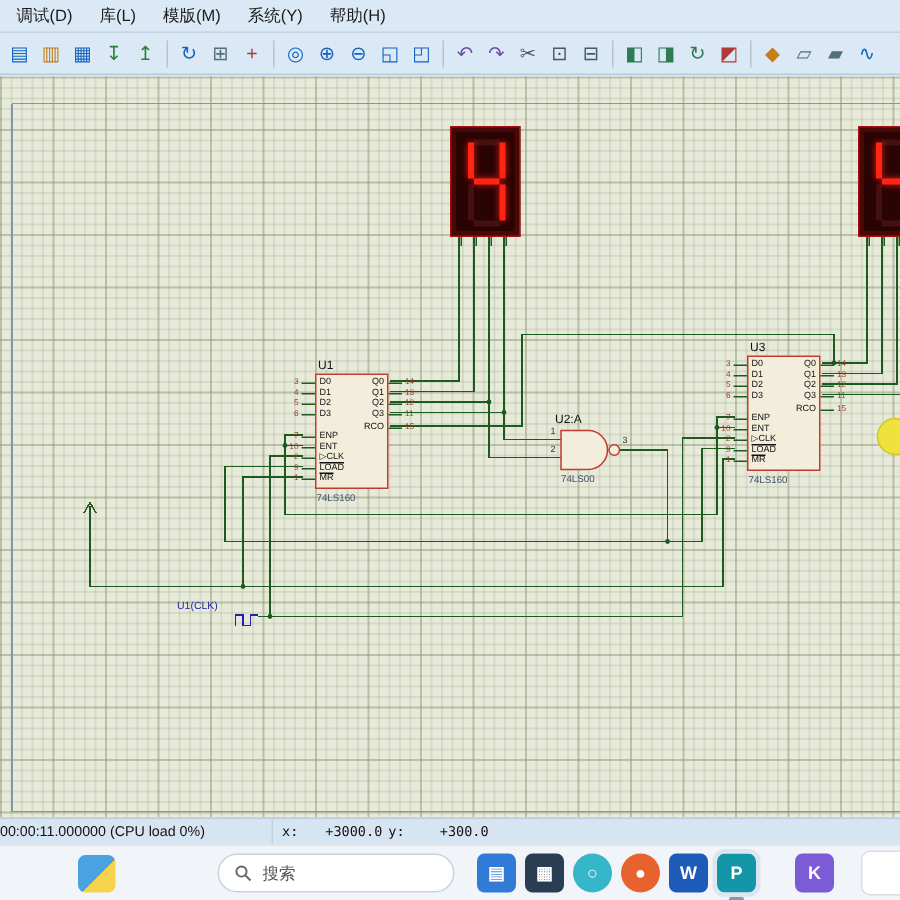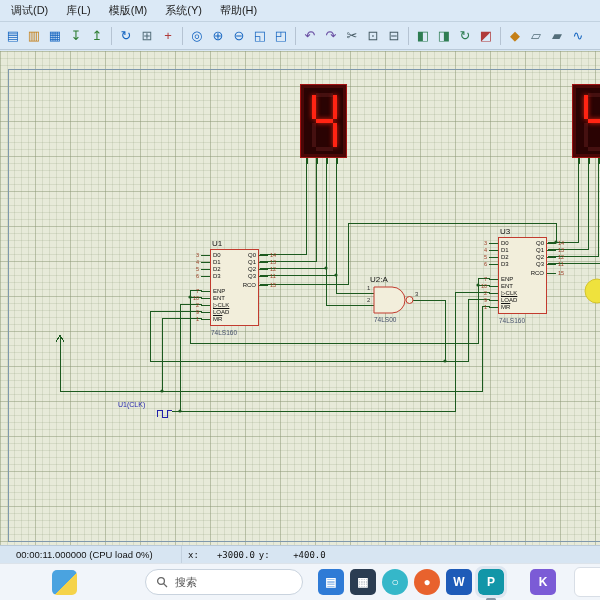--- a/index.html
+++ b/index.html
@@ -74,21 +74,21 @@
   .gate-part{left:374px;top:265px;color:#44506b;font-size:6.5px}
   .gpin1{left:367px;top:234px}
   .gpin2{left:367px;top:246px}
   .gpin3{left:415px;top:240px}
   .clock-label{left:118px;top:350px}
   
   .statusbar{
     position:absolute;top:545px;left:0;width:600px;height:18px;background:#d7e5f2;
     border-top:1px solid #b9c9d8;display:flex;align-items:center;font-size:9.5px;color:#111;
   }
-  .sb-time{width:182px;padding-left:16px;height:100%;display:flex;align-items:center;border-right:1px solid #c3d1df}
+  .sb-time{width:182px;padding-left:0;height:100%;display:flex;align-items:center;border-right:1px solid #c3d1df}
   .sb-coords{padding-left:6px;display:flex;gap:4px;align-items:center;font-family:"DejaVu Sans Mono",monospace;font-size:9px}
   .sb-coords .val{display:inline-block;min-width:52px;text-align:right}
   
   .taskbar{
     position:absolute;top:563px;left:0;width:600px;height:37px;background:#f1f5fa;
     border-top:1px solid #dce3ea;
   }
   .widgets{
     position:absolute;left:52px;top:6px;width:25px;height:25px;border-radius:5px;
     background:linear-gradient(135deg,#4aa3e0 55%,#f5d34a 55%);
@@ -372,21 +372,21 @@
         <div class="dpin" style="left: 26px;"></div>
       </div>
     </div>
 
   <div class="statusbar">
     <div class="sb-time">00:00:11.000000 (CPU load 0%)</div>
     <div class="sb-coords">
       <span>x:</span>
       <span class="val">+3000.0</span>
       <span>y:</span>
-      <span class="val">+400.0</span>
+      <span class="val">+300.0</span>
     </div>
   </div>
 
   <div class="taskbar">
     <div class="widgets"></div>
     <div class="search-pill">
       <svg width="12" height="12" viewBox="0 0 12 12">
         <circle cx="5" cy="5" r="3.4" fill="none" stroke="#666" stroke-width="1.3"></circle>
         <line x1="7.6" y1="7.6" x2="11" y2="11" stroke="#666" stroke-width="1.3"></line>
       </svg>

